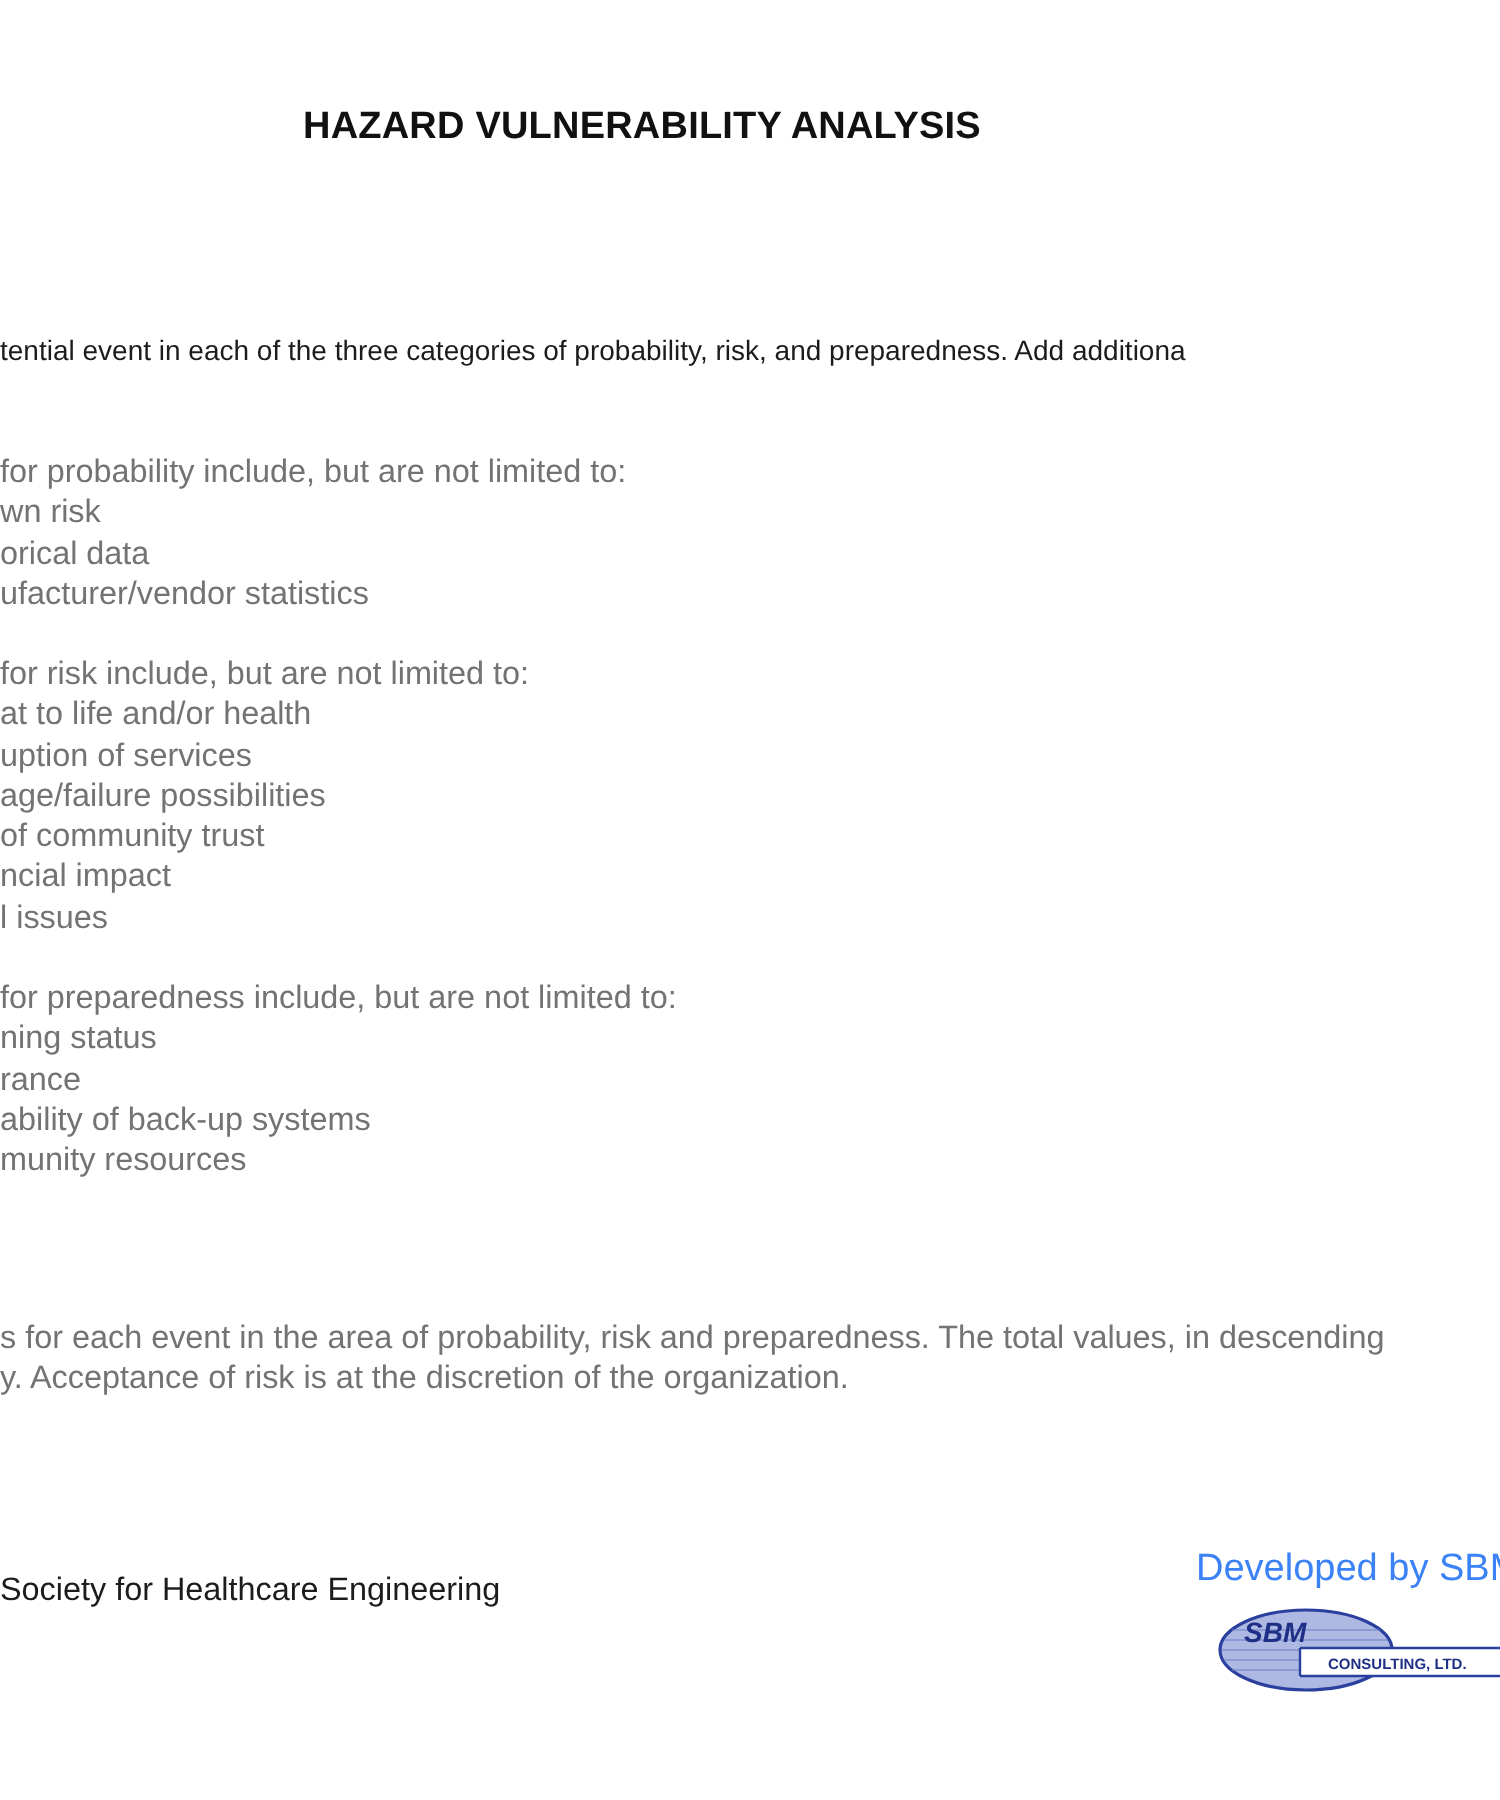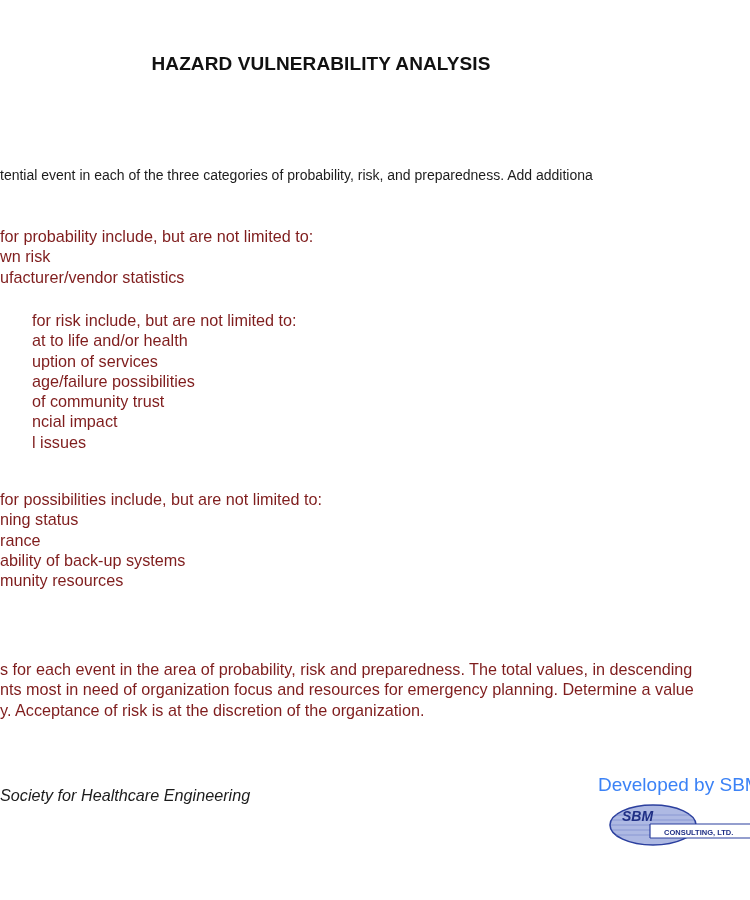--- a/index.html
+++ b/index.html
@@ -36,30 +36,29 @@
       color: #1c1c1c;
     }
     .block {
       position: absolute;
       left: 0;
     }
     .block .row {
       font-size: 16.2px;
       line-height: 20.3px;
       white-space: nowrap;
-      color: #7f1d1d;
+      color: #737373;
     }
     .footer-left {
       position: absolute;
       top: 786px;
       left: 0;
       font-size: 16.2px;
       white-space: nowrap;
       color: #1c1c1c;
-      font-style: italic;
     }
     .footer-right {
       position: absolute;
       top: 774px;
       left: 598px;
       font-size: 19px;
       white-space: nowrap;
       color: #3b82f6;
     }
     .logo {
@@ -75,44 +74,44 @@
 
 <div>
 
   <div class="title">HAZARD VULNERABILITY ANALYSIS</div>
 
   <div class="line" style="top:165px;">tential event in each of the three categories of probability, risk, and preparedness.  Add additiona</div>
 
   <div class="block" style="top:226px;">
     <div class="row"> for probability include, but are not limited to:</div>
     <div class="row">wn risk</div>
+    <div class="row">orical data</div>
     <div class="row">ufacturer/vendor statistics</div>
   </div>
 
-  <div class="block" style="top:310px;padding-left:32px;">
+  <div class="block" style="top:327px;">
     <div class="row"> for risk include, but are not limited to:</div>
     <div class="row">at to life and/or health</div>
     <div class="row">uption of services</div>
     <div class="row">age/failure possibilities</div>
     <div class="row"> of community trust</div>
     <div class="row">ncial impact</div>
     <div class="row">l issues</div>
   </div>
 
   <div class="block" style="top:489px;">
-    <div class="row"> for possibilities include, but are not limited to:</div>
+    <div class="row"> for preparedness include, but are not limited to:</div>
     <div class="row">ning status</div>
     <div class="row">rance</div>
     <div class="row">ability of back-up systems</div>
     <div class="row">munity resources</div>
   </div>
 
   <div class="block" style="top:631px;margin-top:28px;">
     <div class="row">s for each event in the area of probability, risk and preparedness.  The total values, in descending</div>
-    <div class="row">nts most in need of organization focus and resources for emergency planning.  Determine a value</div>
     <div class="row">y.  Acceptance of risk is at the discretion of the organization.</div>
   </div>
 
   <div class="footer-left">Society for Healthcare Engineering</div>
   <div class="footer-right">Developed by SBM</div>
 
   <div class="logo">
     <svg width="142" height="46" viewBox="0 0 142 46" xmlns="http://www.w3.org/2000/svg">
       <ellipse cx="45" cy="22" rx="43" ry="20" fill="#aeb9e3" stroke="#2b3f9e" stroke-width="1.6"></ellipse>
       <g stroke="#6f80c8" stroke-width="0.8" opacity="0.7">

